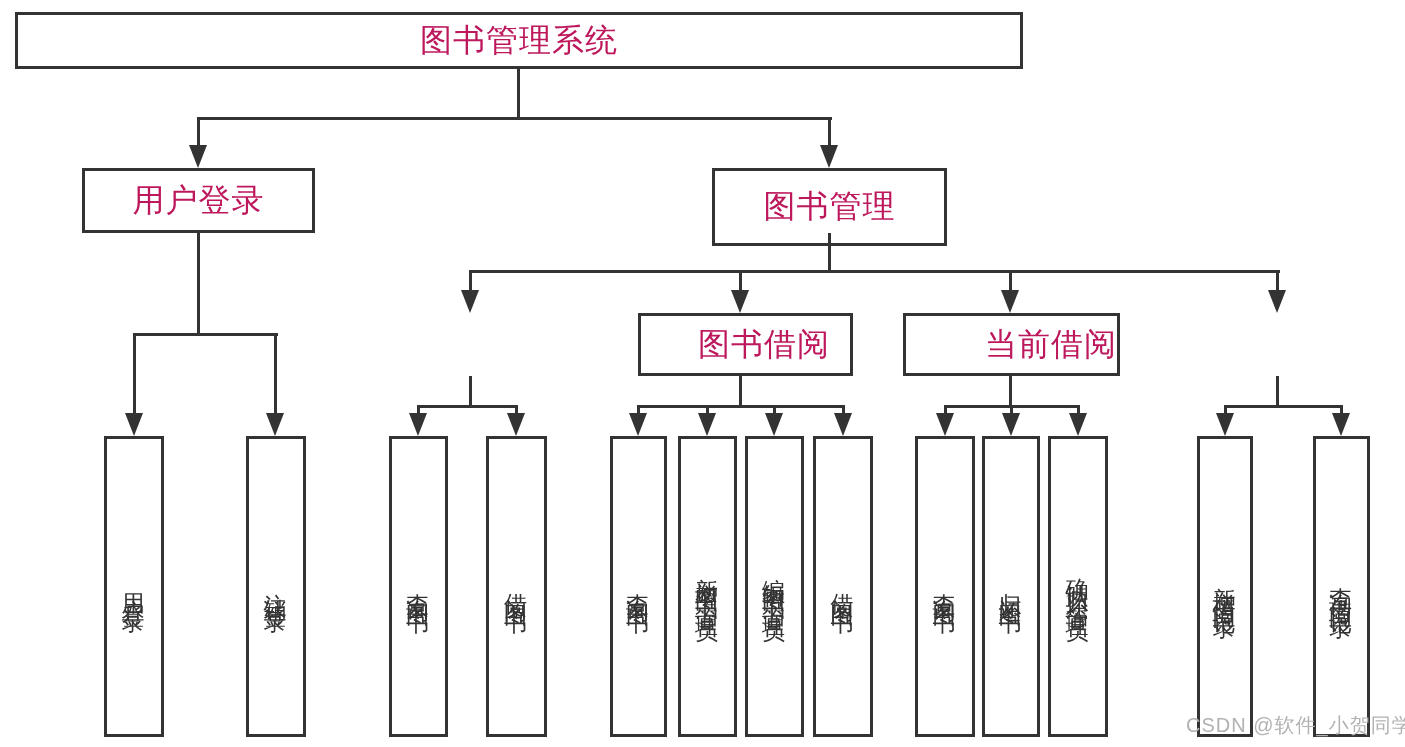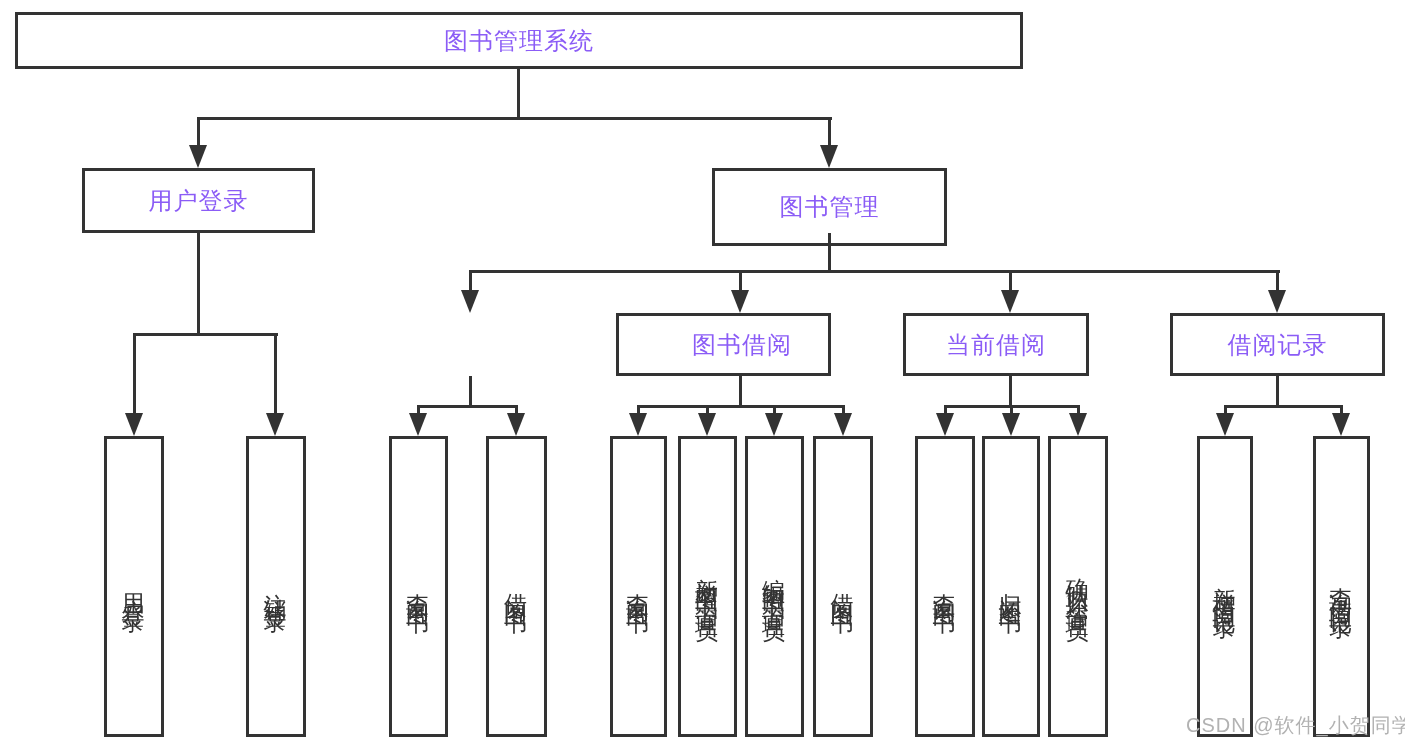--- a/index.html
+++ b/index.html
@@ -4,21 +4,21 @@
 <style>
   html,body{margin:0;padding:0;background:#ffffff;}
   #stage{
     position:relative;width:1405px;height:747px;background:#ffffff;overflow:hidden;
     font-family:"Liberation Sans","DejaVu Sans",sans-serif;color:#333333;
   }
   .box{
     position:absolute;box-sizing:border-box;background:#ffffff;
     border:3px solid #333333;display:flex;align-items:center;justify-content:center;
   }
-  .hlabel{font-size:24px;letter-spacing:1px;color:#8b5cf6;white-space:nowrap;}
+  .hlabel{font-size:32px;letter-spacing:1px;color:#be185d;white-space:nowrap;}
   .vlabel{
     writing-mode:vertical-rl;text-orientation:mixed;
     font-size:23px;letter-spacing:6px;color:#333333;white-space:nowrap;
   }
   .vl{position:absolute;width:3px;background:#333333;}
   .hl{position:absolute;height:3px;background:#333333;}
   .arrow{
     position:absolute;width:0;height:0;
     border-left:9px solid transparent;border-right:9px solid transparent;
     border-top:23px solid #333333;
@@ -62,28 +62,25 @@
   <div class="hl" style="left:469px;top:270px;width:811px;"></div>
   <div class="vl" style="left:469px;top:270px;height:21px;"></div>
   <div class="arrow" style="left:461px;top:290px;"></div>
   <div class="vl" style="left:739px;top:270px;height:21px;"></div>
   <div class="arrow" style="left:731px;top:290px;"></div>
   <div class="vl" style="left:1009px;top:270px;height:21px;"></div>
   <div class="arrow" style="left:1001px;top:290px;"></div>
   <div class="vl" style="left:1276px;top:270px;height:21px;"></div>
   <div class="arrow" style="left:1268px;top:290px;"></div>
 
-  <div class="box" style="left:616px;top:313px;width:215px;height:63px;padding-left:37px;">
+  <div class="box" style="left:638px;top:313px;width:215px;height:63px;padding-left:37px;">
     <span class="hlabel">图书借阅</span>
   </div>
-  <div class="box" style="left:903px;top:313px;width:186px;height:63px;">
+  <div class="box" style="left:903px;top:313px;width:217px;height:63px;justify-content:flex-end;">
     <span class="hlabel">当前借阅</span>
-  </div>
-  <div class="box" style="left:1170px;top:313px;width:215px;height:63px;">
-    <span class="hlabel">借阅记录</span>
   </div>
 
   <div class="vl" style="left:469px;top:376px;height:32px;"></div>
   <div class="hl" style="left:417px;top:405px;width:101px;"></div>
   <div class="vl" style="left:417px;top:405px;height:10px;"></div>
   <div class="arrow" style="left:409px;top:413px;"></div>
   <div class="vl" style="left:515px;top:405px;height:10px;"></div>
   <div class="arrow" style="left:507px;top:413px;"></div>
 
   <div class="vl" style="left:739px;top:376px;height:32px;"></div>

